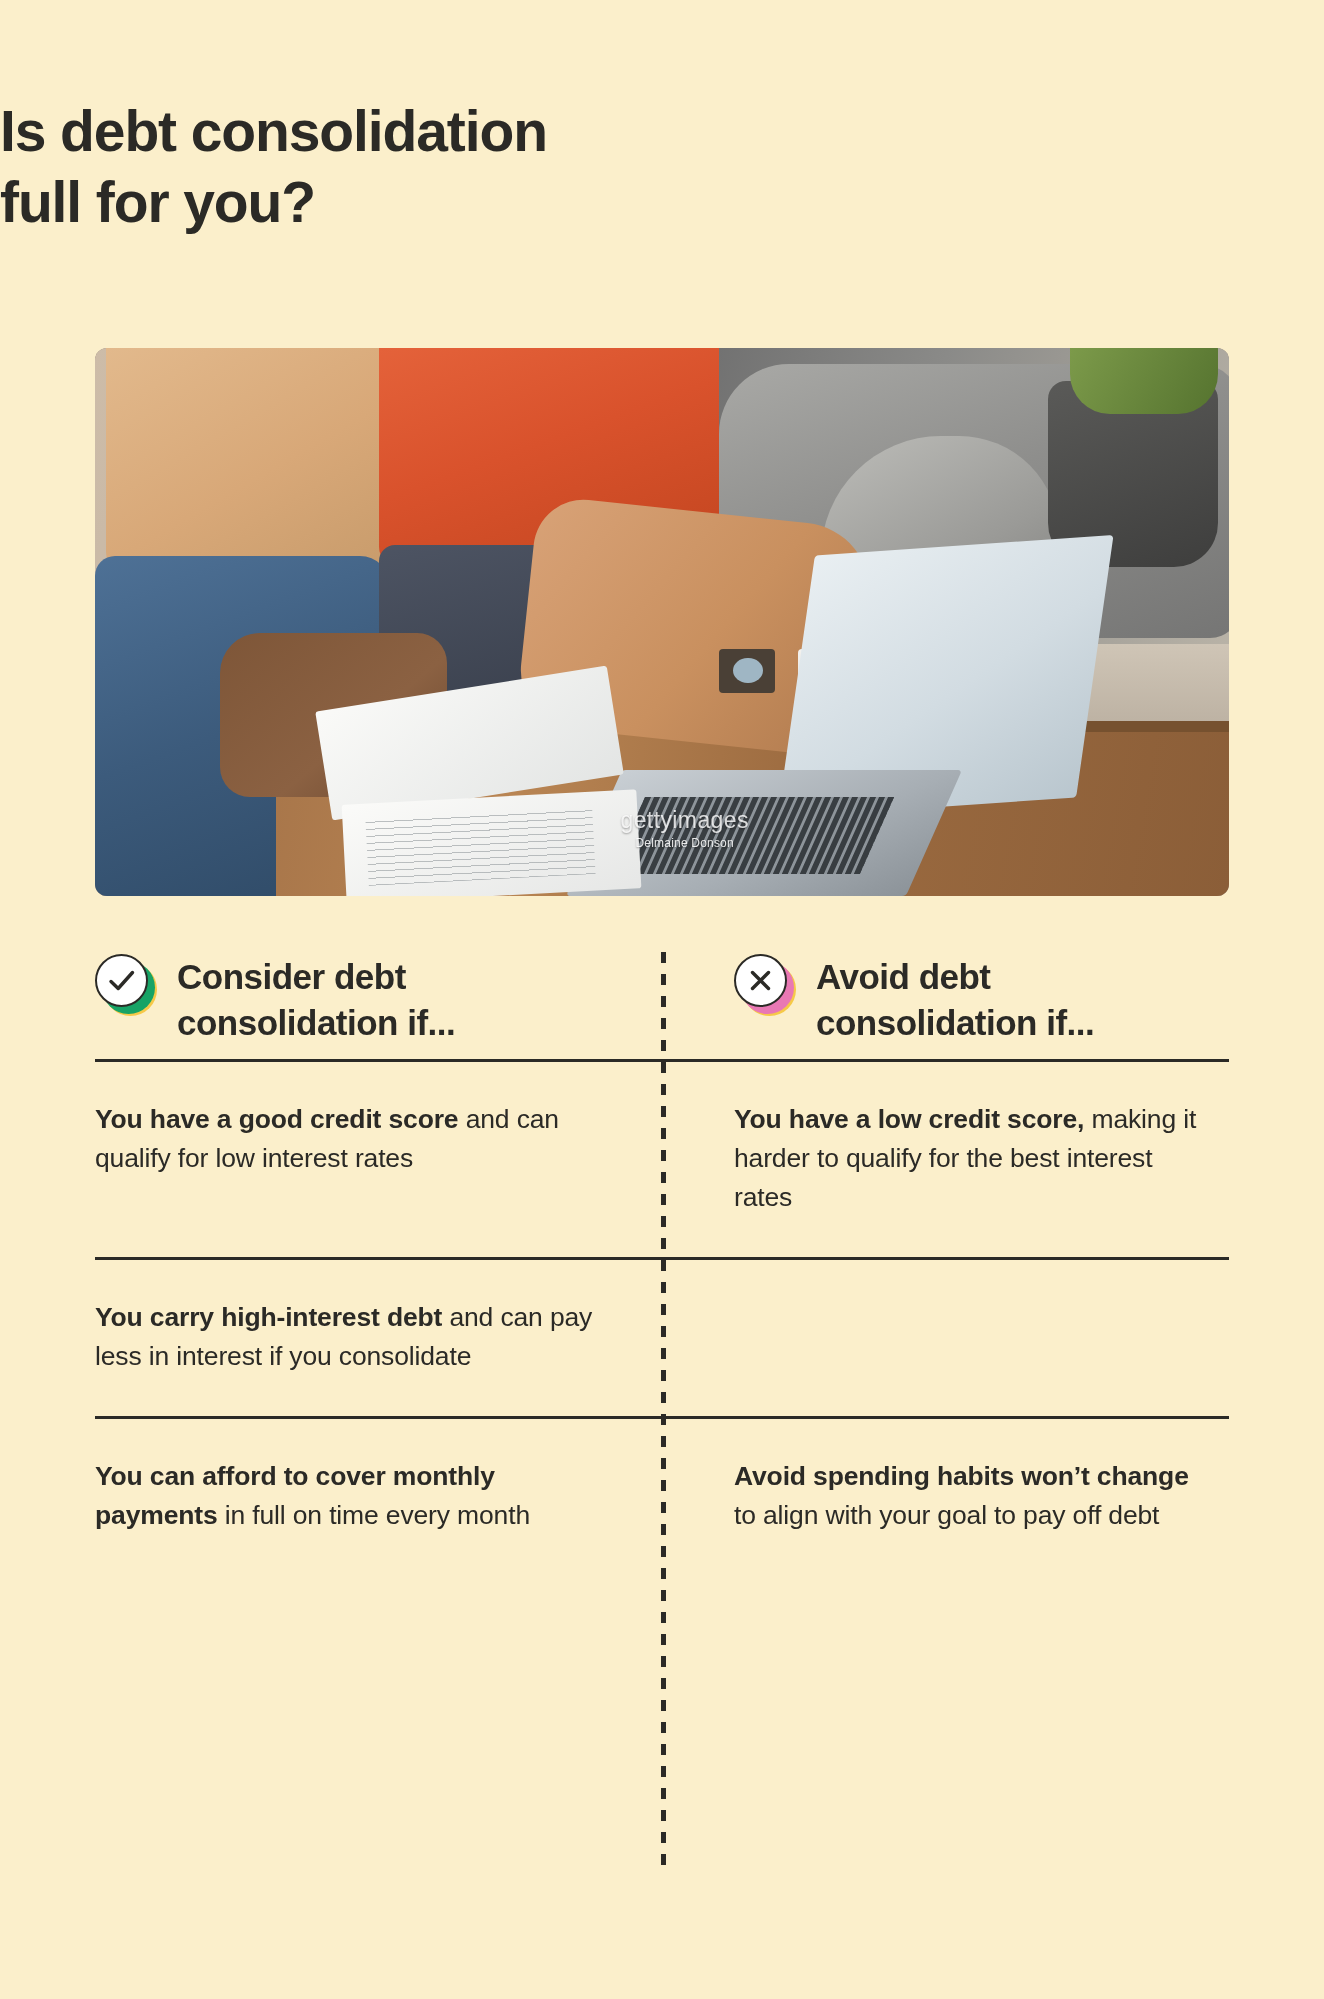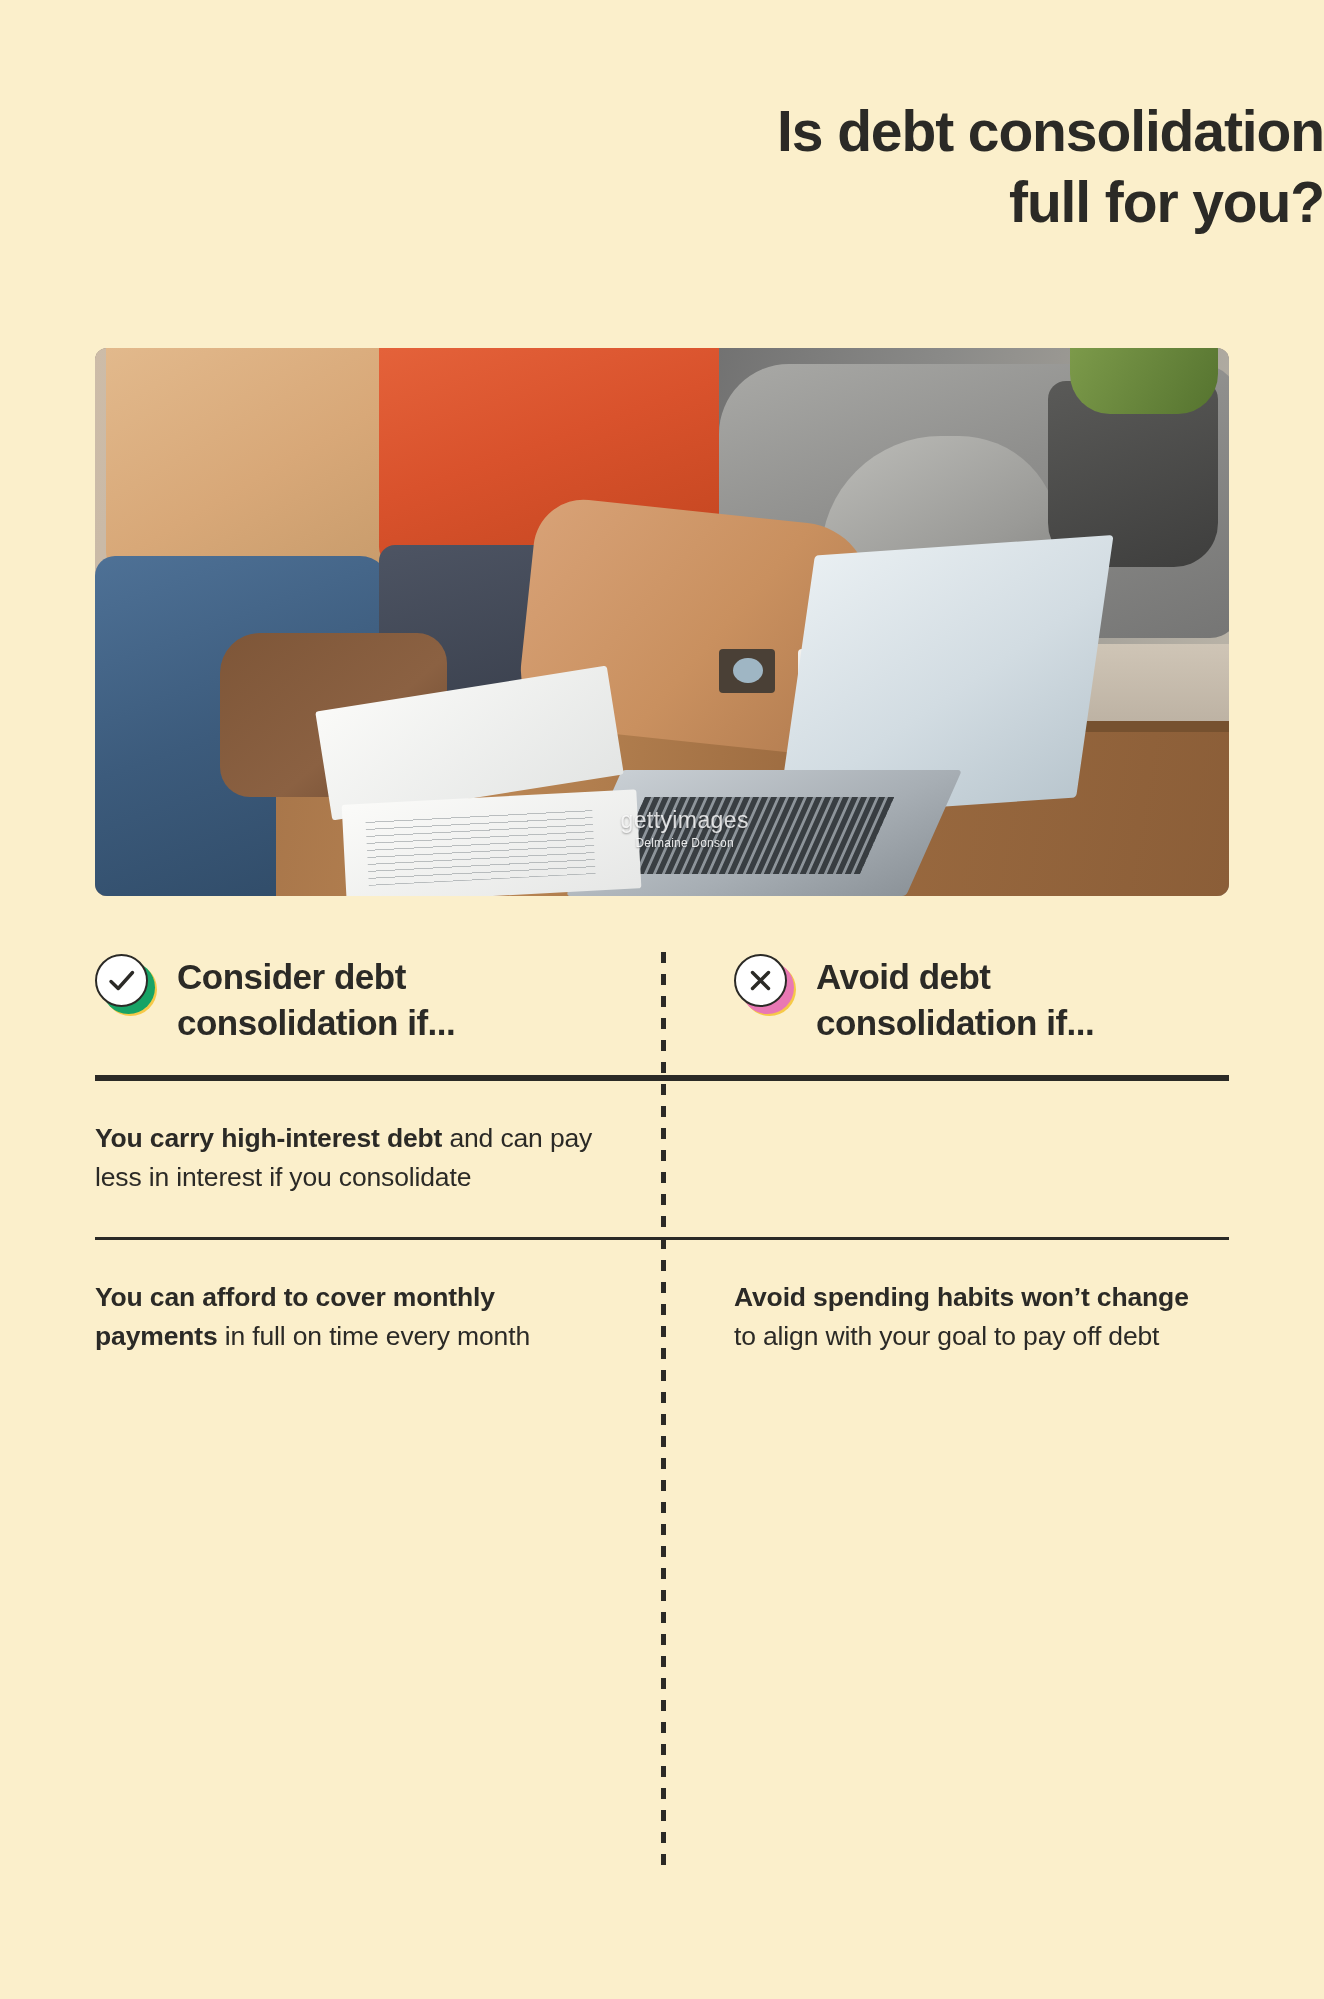--- a/index.html
+++ b/index.html
@@ -12,21 +12,21 @@
 
   body {
     background: #FBEFCB;
     font-family: "Liberation Sans", sans-serif;
     color: #2B2A26;
     position: relative;
   }
 
   
   .title {
-    text-align: right;
+    text-align: left;
     padding-top: 96px;
     font-size: 57px;
     line-height: 1.24;
     font-weight: 700;
     letter-spacing: -1.1px;
     color: #2B2A26;
   }
   .title .line { display: block; }
 
   
@@ -223,21 +223,21 @@
   .row {
     display: flex;
     position: relative;
   }
   .col {
     width: 50%;
     padding-right: 58px;
   }
   .col.right { padding-left: 72px; padding-right: 20px; }
 
-  .hdr-row { padding-bottom: 30px; justify-content: center; }
+  .hdr-row { padding-bottom: 14px; justify-content: center; }
   .hdr {
     display: flex;
     align-items: flex-start;
     gap: 20px;
   }
   .hdr-text {
     font-size: 35px;
     line-height: 1.30;
     font-weight: 700;
     letter-spacing: -.5px;
@@ -370,20 +370,32 @@
         <span class="hdr-text">
           <span>Avoid debt</span><br>
           <span>consolidation if...</span>
         </span>
       </div>
     </div>
   </div>
 
   <hr class="rule">
 
+  <div class="row body-row">
+    <div class="col">
+      <p class="cell">
+        <b>You have a good credit score</b><span> and can qualify for low interest rates</span>
+      </p>
+    </div>
+    <div class="col right">
+      <p class="cell">
+        <b>You have a low credit score,</b><span> making it harder to qualify for the best interest rates</span>
+      </p>
+    </div>
+  </div>
 
   <hr class="rule">
 
   <div class="row body-row">
     <div class="col">
       <p class="cell">
         <b>You carry high-interest debt</b><span> and can pay less in interest if you consolidate</span>
       </p>
     </div>
   </div>

